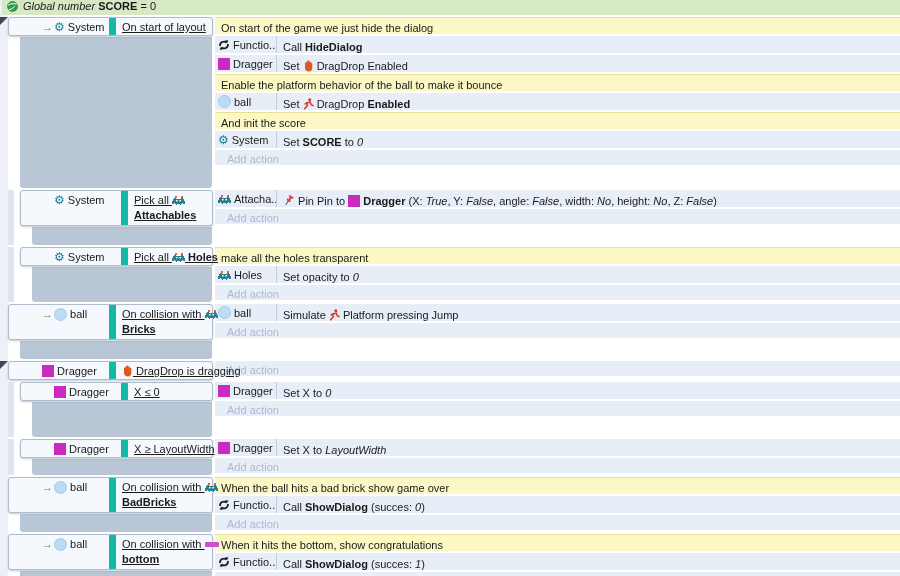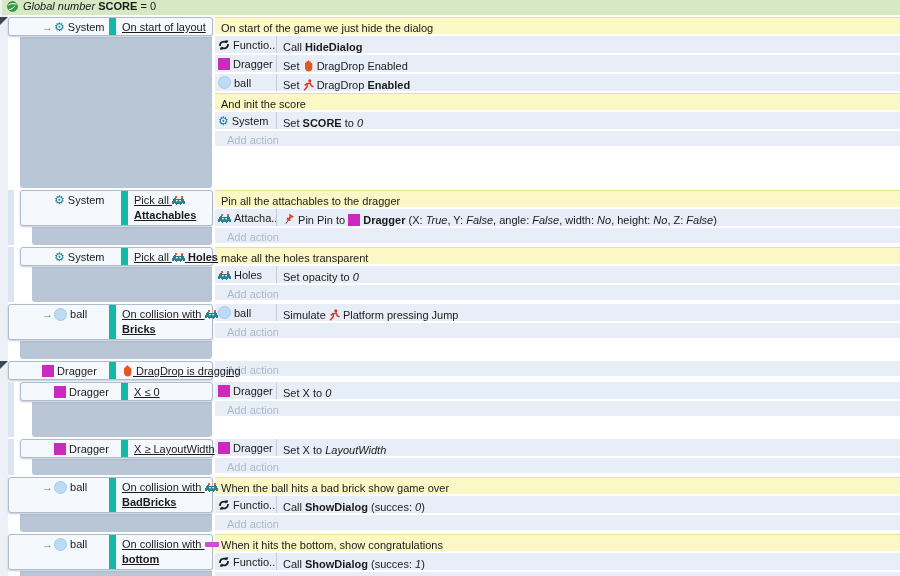--- a/index.html
+++ b/index.html
@@ -71,20 +71,23 @@
       </div>
       <div class="row action">
         <span class="objcell">
             <span><span class="isw"></span></span>
             <span>Dragger</span>
           </span>
         <span class="acttext"><span>Set </span><svg class="icn" width="11" height="12" viewBox="0 0 11 12">
               <path fill="#e2571f" d="M2 6V3.2c0-.9 1.4-.9 1.4 0V1.6c0-.9 1.5-.9 1.5 0V1c0-.9 1.5-.9 1.5 0v1c0-.8 1.4-.8 1.4 0v1.4c0-.8 1.5-.8 1.5 0V8c0 2.2-1.3 3.6-3.4 3.6S2.6 10.4 2 8.6z"></path>
             </svg><span> DragDrop Enabled</span></span>
       </div>
+      <div class="row comment">
+          <span><span>Enable the platform behavior of the ball to make it bounce</span></span>
+        </div>
       <div class="row action">
         <span class="objcell">
             <span><span class="ib"></span></span>
             <span>ball</span>
           </span>
         <span class="acttext"><span>Set </span><svg class="icn" width="11" height="12" viewBox="0 0 11 12">
               <circle cx="6.8" cy="1.7" r="1.5" fill="#cf3a28"></circle>
               <path d="M1.2 11.2L4.4 7.6 3.8 4.8l3.4-.6L8.4 7l2.2.8" fill="none" stroke="#cf3a28" stroke-width="1.5"></path>
               <path d="M3.8 4.8L1.6 6.4" stroke="#cf3a28" stroke-width="1.4" fill="none"></path>
             </svg><span> DragDrop </span><span class="b">Enabled</span></span>
@@ -110,23 +113,20 @@
       <span class="condtext"><span>Pick all </span><svg class="icn" width="13" height="10" viewBox="0 0 13 10">
             <rect x="3" y="0" width="2" height="2" fill="#e8622d"></rect>
             <rect x="9" y="0" width="2" height="2" fill="#e8622d"></rect>
             <path fill="#2b7e8e" d="M2 2h2v1h5V2h2v1h1v2h1v3h-2V7h-1v1H9v1H8V8H5v1H4V8H3V7H2v1H0V5h1V3h1z"></path>
             <rect x="4" y="4" width="1.6" height="1.4" fill="#fff"></rect>
             <rect x="7.4" y="4" width="1.6" height="1.4" fill="#fff"></rect>
           </svg><br><span class="b">Attachables</span></span>
     </div>
     <div class="filler" style="left:24px;top:37px;width:180px;height:18px;"></div>
     <div class="rows">
-      <div class="row comment">
-          <span><span>Pin all the attachables to the dragger</span></span>
-        </div>
       <div class="row action">
         <span class="objcell">
             <span><svg class="icn" width="13" height="10" viewBox="0 0 13 10">
                 <rect x="3" y="0" width="2" height="2" fill="#e8622d"></rect>
                 <rect x="9" y="0" width="2" height="2" fill="#e8622d"></rect>
                 <path fill="#2b7e8e" d="M2 2h2v1h5V2h2v1h1v2h1v3h-2V7h-1v1H9v1H8V8H5v1H4V8H3V7H2v1H0V5h1V3h1z"></path>
                 <rect x="4" y="4" width="1.6" height="1.4" fill="#fff"></rect>
                 <rect x="7.4" y="4" width="1.6" height="1.4" fill="#fff"></rect>
               </svg></span>
             <span>Attacha...</span>

